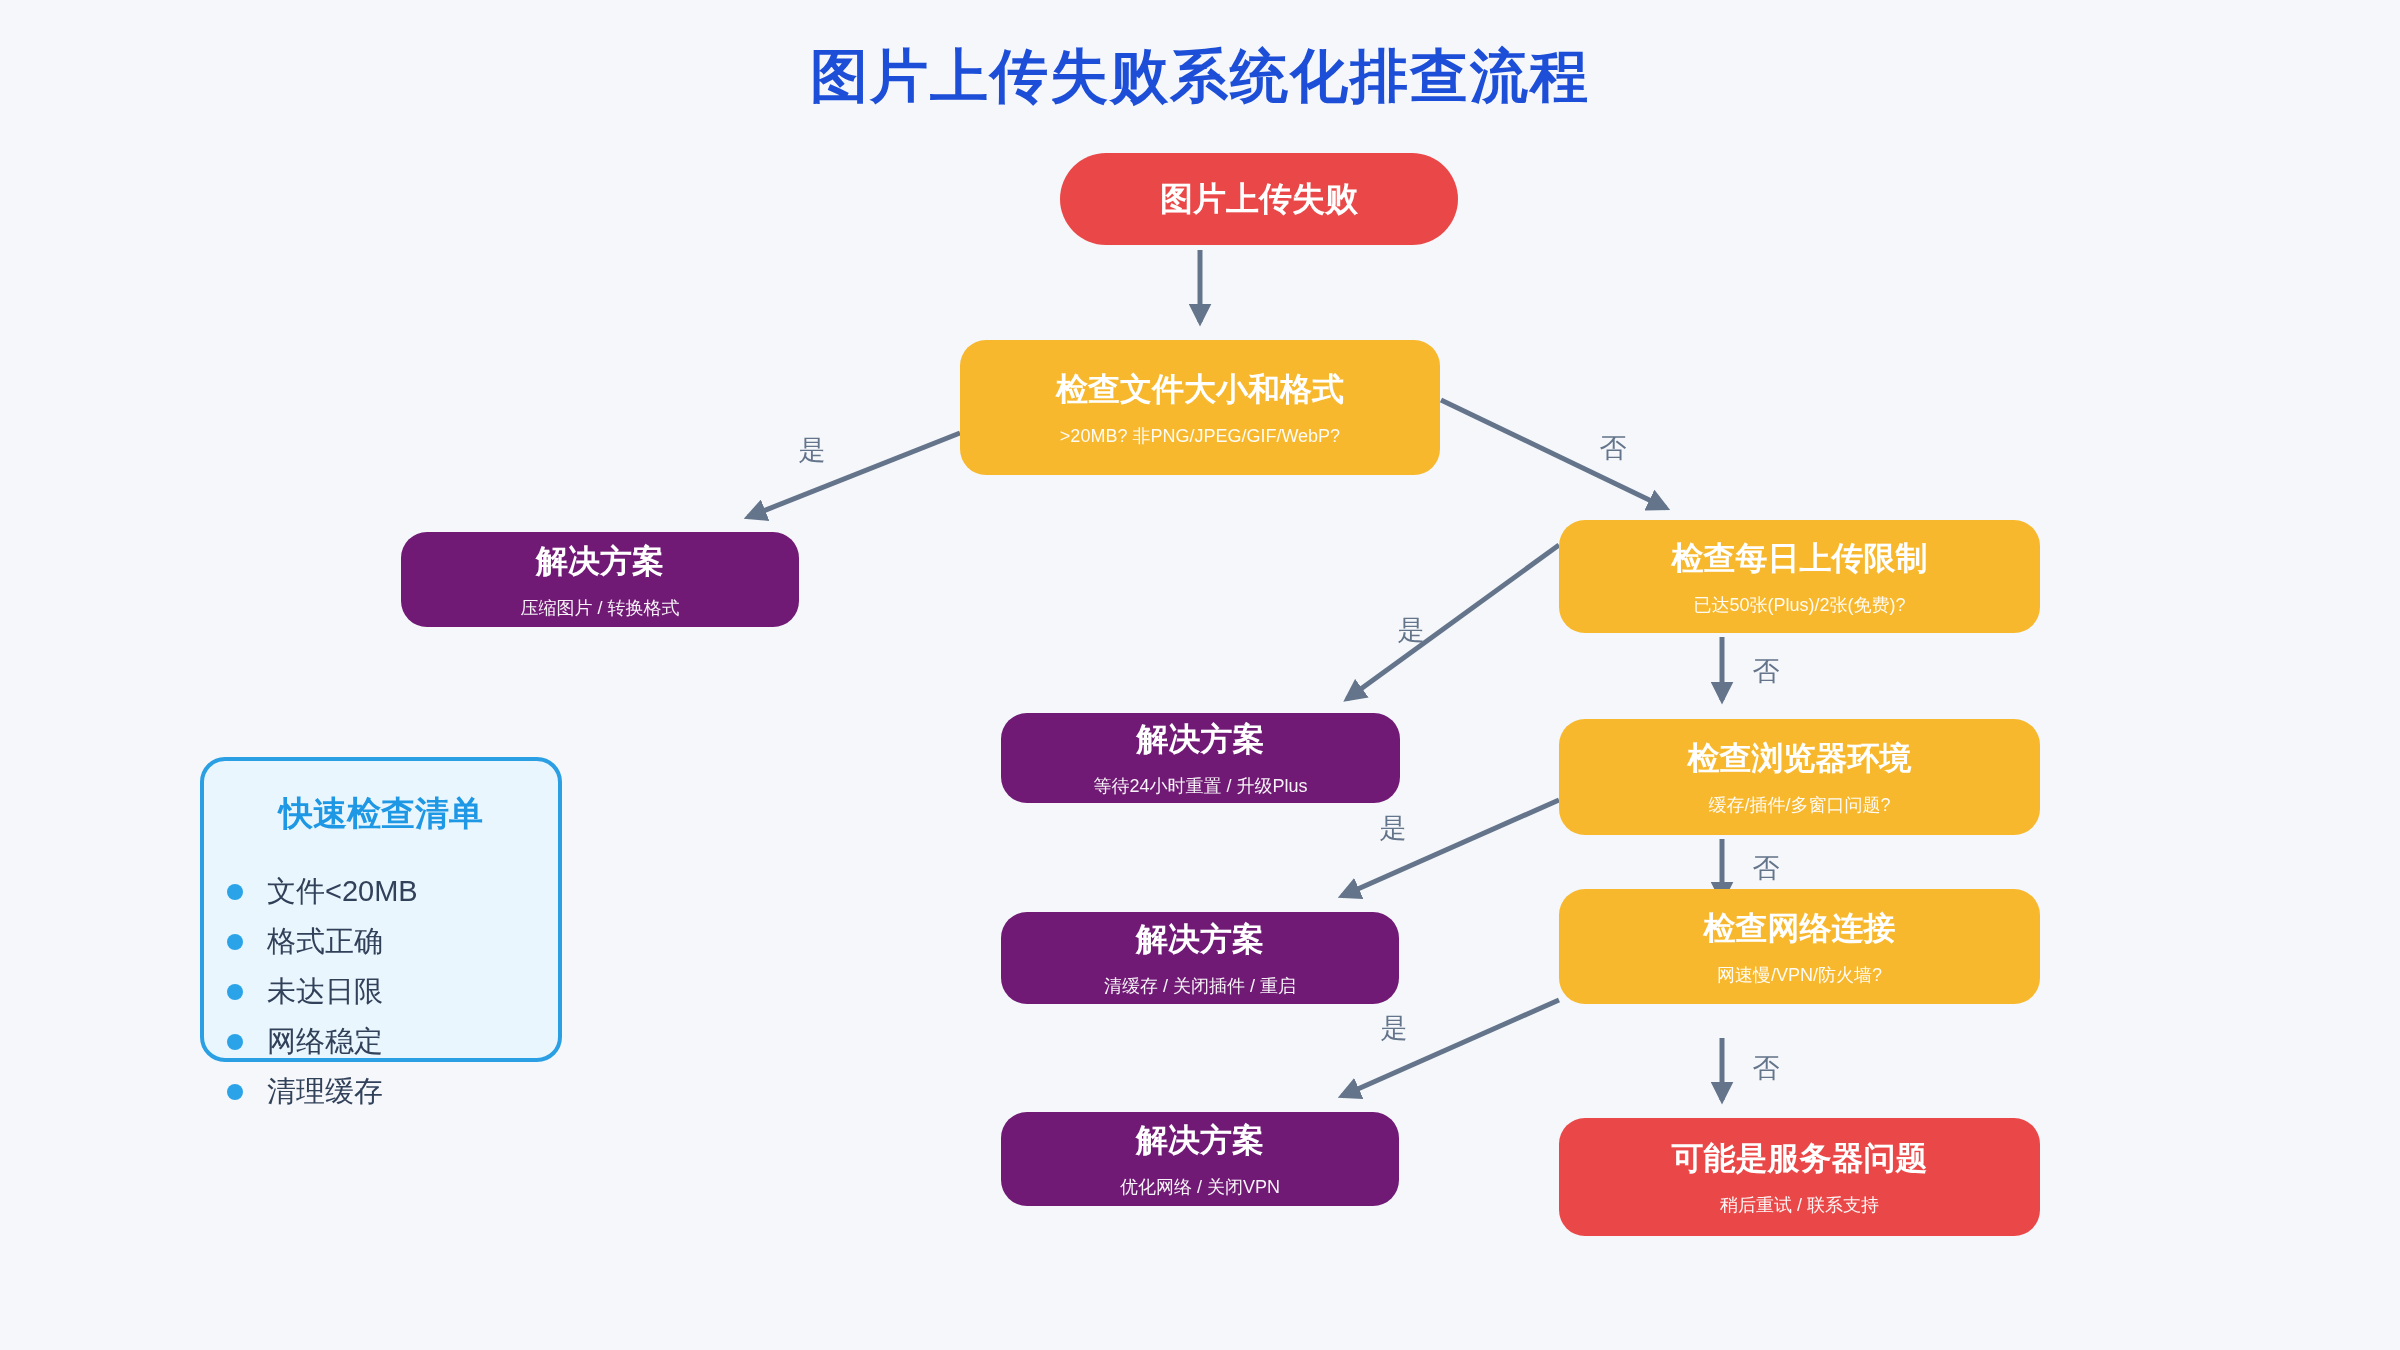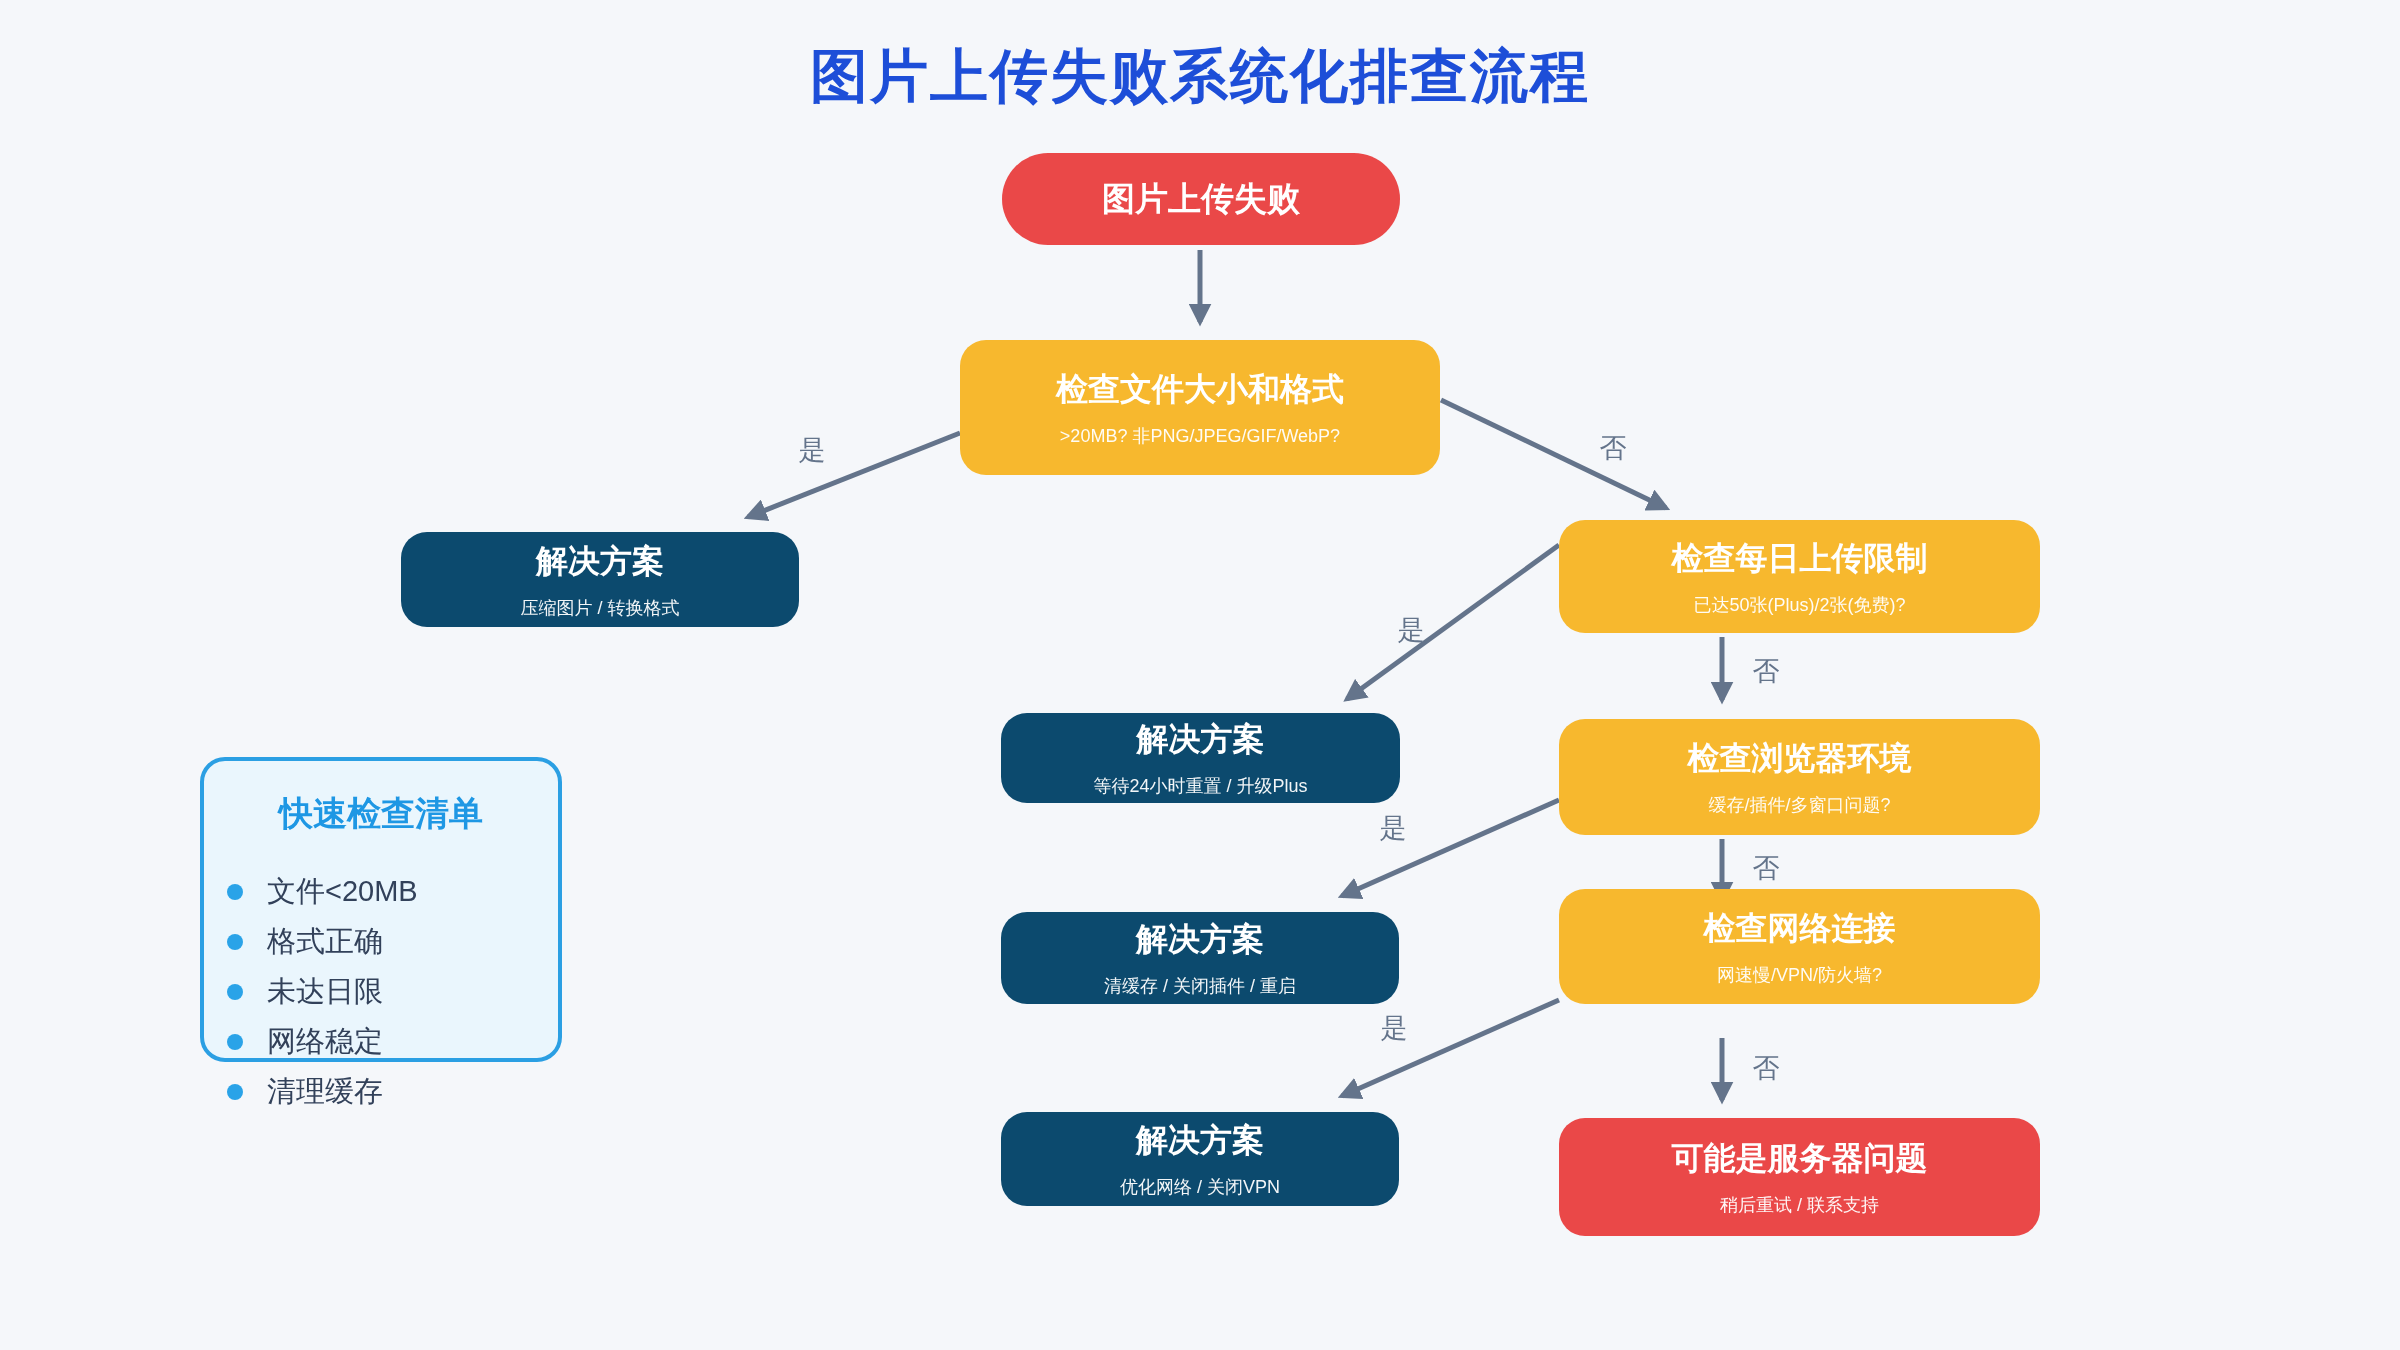--- a/index.html
+++ b/index.html
@@ -18,21 +18,21 @@
   svg.edges{position:absolute;left:0;top:0;width:2400px;height:1350px;}
   .node{
     position:absolute;display:flex;flex-direction:column;
     align-items:center;justify-content:center;gap:12px;
     color:#ffffff;text-align:center;border-radius:26px;
   }
   .node .t1{font-size:32px;font-weight:bold;}
   .node .t2{font-size:18px;color:rgba(255,255,255,0.95);}
   .node.red{background:#EA4848;}
   .node.yellow{background:#F7B82E;}
-  .node.green{background:#0c4a6e;}
+  .node.green{background:#701a75;}
   .node.pill{border-radius:46px;}
   .node.pill .t1{font-size:33px;}
   .edge-label{
     position:absolute;transform:translate(-50%,-50%);
     font-size:27px;color:#64748B;
   }
   .panel{
     position:absolute;left:200px;top:757px;width:362px;height:305px;
     box-sizing:border-box;background:#EAF6FD;border:4px solid #2B9FE3;
     border-radius:25px;
@@ -70,21 +70,21 @@
       <line x1="1441" y1="400" x2="1666" y2="508" marker-end="url(#arrow)"></line>
       <line x1="1559" y1="545" x2="1347" y2="699" marker-end="url(#arrow)"></line>
       <line x1="1722" y1="637" x2="1722" y2="700" marker-end="url(#arrow)"></line>
       <line x1="1559" y1="800" x2="1342" y2="896" marker-end="url(#arrow)"></line>
       <line x1="1722" y1="839" x2="1722" y2="900" marker-end="url(#arrow)"></line>
       <line x1="1559" y1="1000" x2="1342" y2="1096" marker-end="url(#arrow)"></line>
       <line x1="1722" y1="1038" x2="1722" y2="1100" marker-end="url(#arrow)"></line>
     </g>
   </svg>
 
-  <div class="node red pill" style="left:1002px;top:153px;width:398px;height:92px;">
+  <div class="node red pill" style="left:1060px;top:153px;width:398px;height:92px;">
     <div class="t1">图片上传失败</div>
   </div>
 
   <div class="node yellow" style="left:960px;top:340px;width:480px;height:135px;">
     <div class="t1">检查文件大小和格式</div>
     <div class="t2">&gt;20MB? 非PNG/JPEG/GIF/WebP?</div>
   </div>
 
   <div class="node green" style="left:401px;top:532px;width:398px;height:95px;">
     <div class="t1">解决方案</div>

